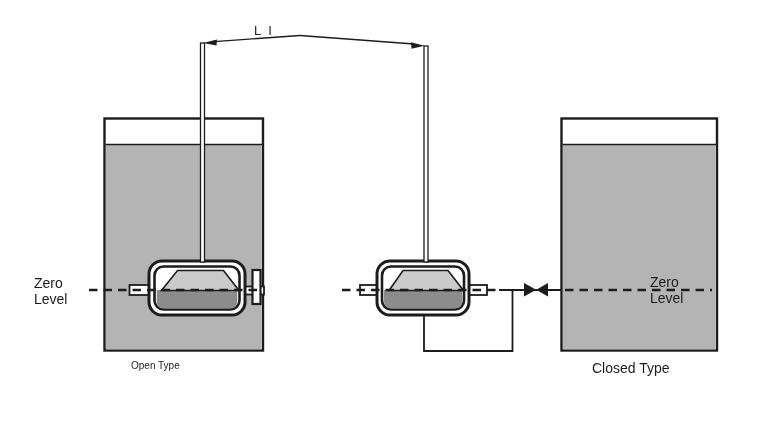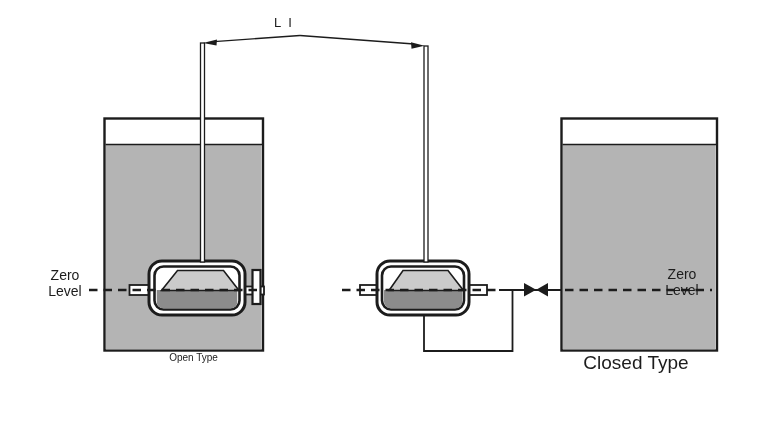--- a/index.html
+++ b/index.html
@@ -9,26 +9,26 @@
     --chamber-liquid-fill:#8c8c8c;
     --text:#1c1c1c;
     --bg:#ffffff;
   }
   html,body{margin:0;padding:0;background:var(--bg);}
   .stage{
     position:relative;width:768px;height:422px;background:var(--bg);
     font-family:"Liberation Sans",sans-serif;color:var(--text);overflow:hidden;
   }
   .stage svg{position:absolute;left:0;top:0;}
-  .label{position:absolute;text-align:center;color:var(--text);white-space:pre-line;}
+  .label{position:absolute;color:var(--text);white-space:pre-line;margin-top:8px;}
   .li-label{left:254px;top:15px;width:60px;font-size:13px;letter-spacing:2px;line-height:15px;}
   .zero-left{left:34px;top:268px;width:62px;font-size:14px;line-height:15.5px;}
   .zero-right{left:650px;top:267px;width:64px;font-size:14px;line-height:15.5px;}
   .caption-open{left:131px;top:352px;width:125px;font-size:10px;}
-  .caption-closed{left:572px;top:352px;width:128px;font-size:19px;}
+  .caption-closed{left:592px;top:352px;width:128px;font-size:14px;}
 
   
   .tank-wall{fill:#ffffff;stroke:var(--line);stroke-width:2.4;}
   .tank-liquid{fill:var(--tank-fill);stroke:none;}
   .surface-line{stroke:var(--line);stroke-width:1.6;fill:none;}
   .pipe{stroke:var(--line);stroke-width:1.8;fill:none;}
   .pipe2{stroke:var(--line);stroke-width:2;fill:none;}
   .dash{stroke:var(--line);stroke-width:2.4;fill:none;stroke-dasharray:8.5 6;}
   .stub{fill:#ffffff;stroke:var(--line);stroke-width:1.8;}
   .flange{fill:#ffffff;stroke:var(--line);stroke-width:2.2;}

